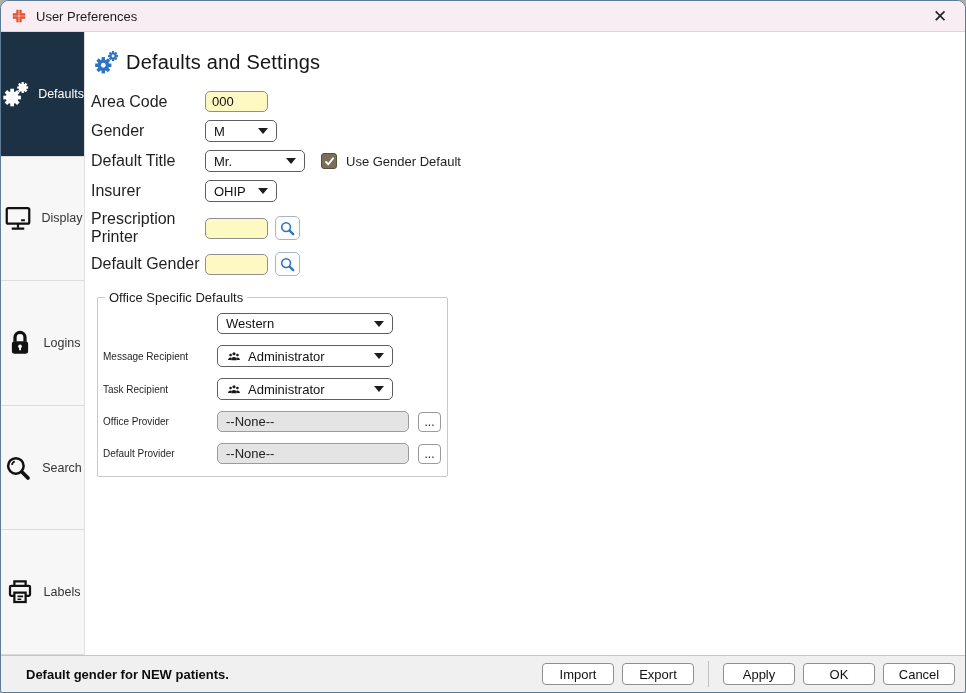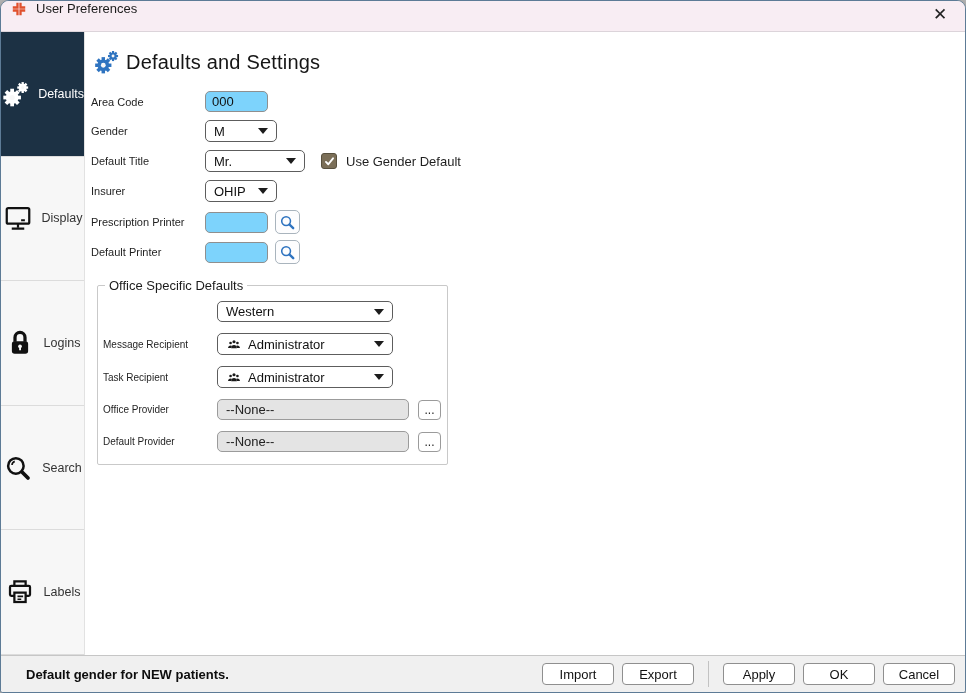--- a/index.html
+++ b/index.html
@@ -11,21 +11,21 @@
     overflow:hidden;
     display:flex; flex-direction:column;
     background:#fff;
     box-shadow:0 2px 8px rgba(0,0,0,.35);
   }
   
   .titlebar {
     height:31px; flex:0 0 31px;
     background:var(--titlebar-bg);
     border-bottom:1px solid #dcd4da;
-    display:flex; align-items:flex-start;
+    display:flex; align-items:center;
     padding:0 10px 0 9px;
   }
   .title-icon { width:18px; height:16px; margin-right:8px; }
   .title-text { font-size:13px; color:#1b1b1b; }
   .close-btn {
     margin-left:auto; width:30px; height:26px;
     display:flex; align-items:center; justify-content:center;
     font-size:17px; color:#222; cursor:pointer; border-radius:4px;
   }
   
@@ -49,26 +49,26 @@
   .tab svg { width:30px; height:30px; color:#111; }
   .gear-hole-light { fill:var(--sidebar-bg); }
 
   
   .content { flex:1; background:#fff; padding:13px 0 0 6px; overflow:hidden; }
   .heading { display:flex; align-items:center; gap:7px; margin:4px 0 16px 2px; }
   .heading svg { width:26px; height:26px; color:var(--accent-blue); }
   .heading-text { font-size:20px; font-weight:500; color:#161616; letter-spacing:.2px; }
 
   .frow { display:flex; align-items:center; margin-bottom:8px; min-height:21px; }
-  .flabel { width:114px; flex:0 0 114px; font-size:11px; color:#1f1f1f; }
+  .flabel { width:114px; flex:0 0 114px; font-size:16px; color:#1f1f1f; }
 
   .txt-input {
     height:21px; border:1px solid #8f8f8f; border-radius:5px;
     font-family:"Liberation Sans",sans-serif; font-size:13px; color:#111;
-    padding:0 6px; outline:none; background:#7dd3fc;
+    padding:0 6px; outline:none; background:#fef9c3;
   }
   .w63 { width:63px; }
   .dropdown {
     height:22px; border:1px solid #5d5d5d; border-radius:5px; background:#fff;
     display:flex; align-items:center; padding:0 8px; cursor:pointer; gap:6px;
   }
   .dd-value { font-size:13px; color:#111; flex:1; white-space:nowrap; overflow:hidden; }
   .caret { width:0; height:0; border-left:5px solid transparent; border-right:5px solid transparent; border-top:6px solid #1c1c1c; flex:0 0 auto; }
   .w72 { width:72px; } .w100 { width:100px; } .w216 { width:176px; }
 
@@ -264,21 +264,21 @@
         <input class="txt-input w63" value="" style="">
         <div class="mag-btn">
           <svg viewBox="0 0 24 24" fill="none" stroke="currentColor">
             <circle cx="10" cy="10" r="6.2" stroke-width="2.2"></circle>
             <path d="M14.8 14.8 L20 20" stroke-width="3.4" stroke-linecap="round"></path>
           </svg>
         </div>
       </div>
 
       <div class="frow">
-        <span class="flabel">Default Printer</span>
+        <span class="flabel">Default Gender</span>
         <input class="txt-input w63" value="" style="">
         <div class="mag-btn">
           <svg viewBox="0 0 24 24" fill="none" stroke="currentColor">
             <circle cx="10" cy="10" r="6.2" stroke-width="2.2"></circle>
             <path d="M14.8 14.8 L20 20" stroke-width="3.4" stroke-linecap="round"></path>
           </svg>
         </div>
       </div>
 
       <fieldset class="office">

